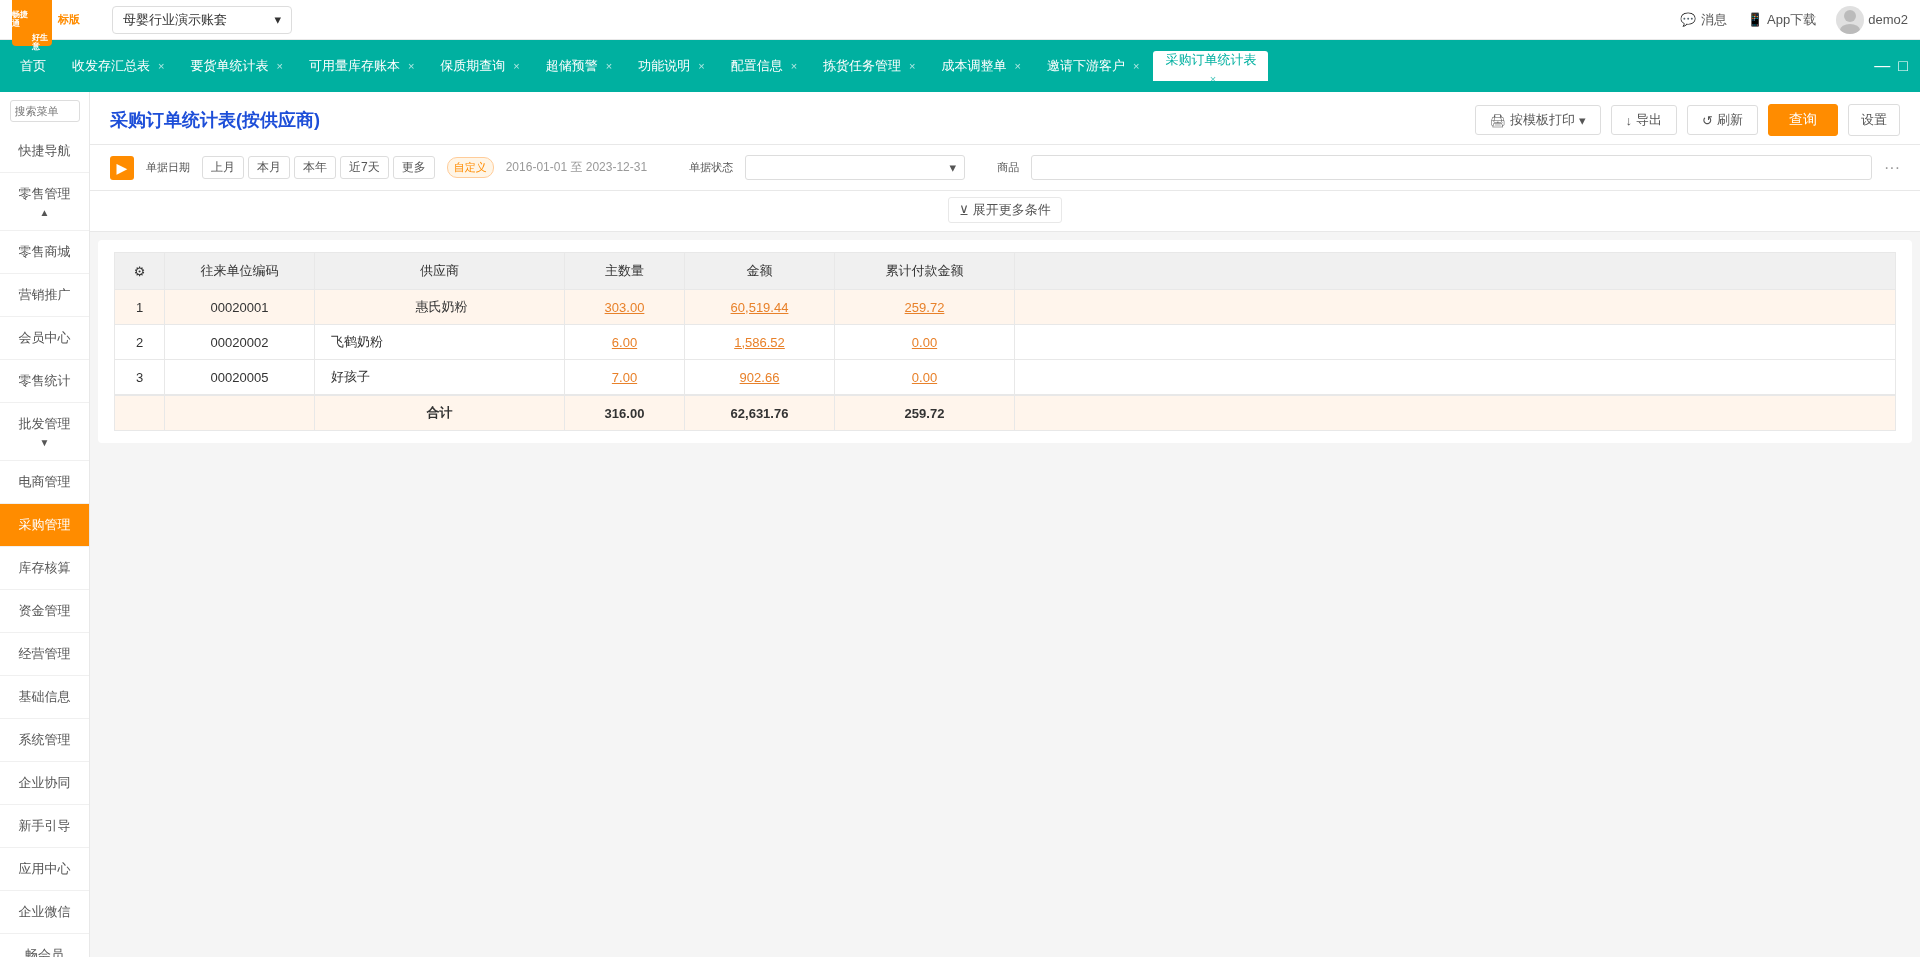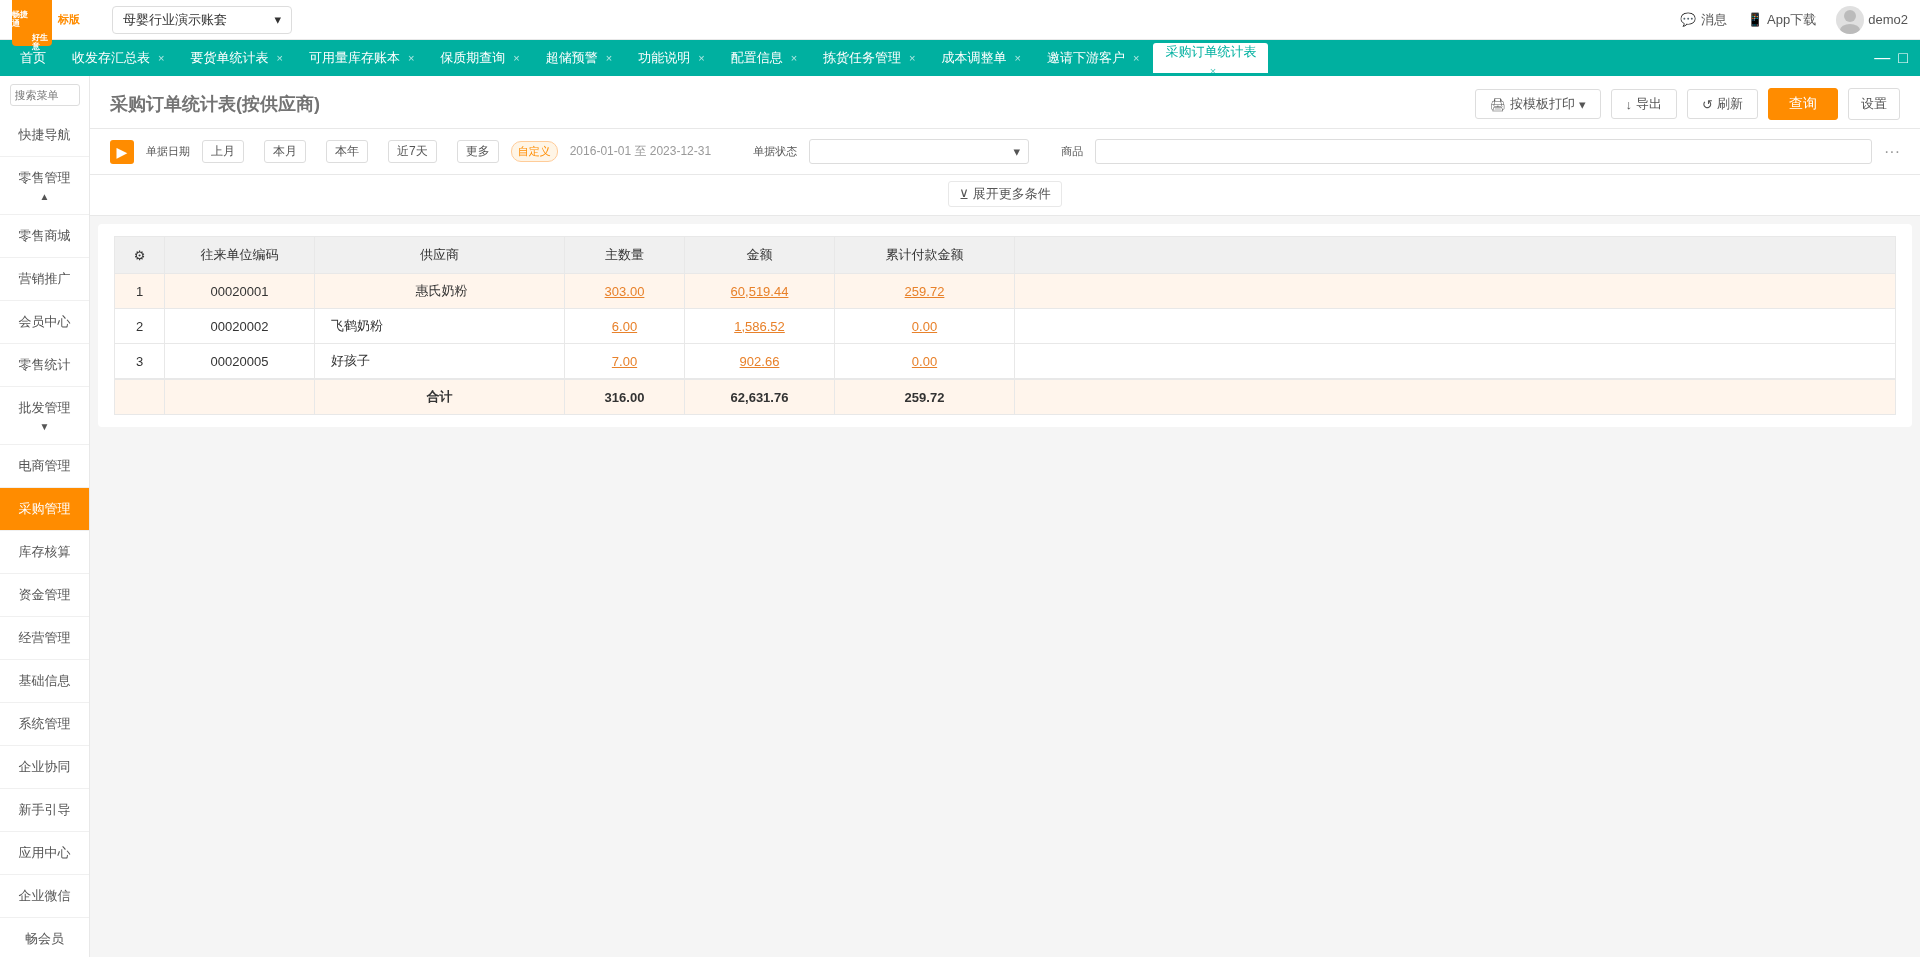--- a/index.html
+++ b/index.html
@@ -10,21 +10,21 @@
     .logo-area { display: flex; align-items: center; gap: 6px; width: 90px; }
     .logo-img { width: 40px; height: 52px; background: #ff8c00; border-radius: 4px; display: flex; align-items: center; justify-content: center; flex-direction: row; }
     .logo-img span { color: #fff; font-size: 9px; font-weight: bold; line-height: 1.2; }
     .logo-label { color: #ff8c00; font-size: 11px; font-weight: bold; }
     .workspace-selector { display: flex; align-items: center; gap: 4px; padding: 4px 10px; border: 1px solid #ddd; border-radius: 4px; cursor: pointer; font-size: 13px; color: #333; min-width: 180px; margin-left: 10px; }
     .top-right { margin-left: auto; display: flex; align-items: center; gap: 20px; }
     .top-right-item { display: flex; align-items: center; gap: 4px; cursor: pointer; color: #555; font-size: 13px; }
     .avatar { width: 28px; height: 28px; border-radius: 50%; background: #e0e0e0; overflow: hidden; display: flex; align-items: center; justify-content: center; }
 
     
-    .nav-tabs { height: 36px; background: #00b0a0; display: flex; align-items: center; padding: 0 8px; gap: 2px; overflow: hidden; }
+    .nav-tabs { height: 52px; background: #00b0a0; display: flex; align-items: center; padding: 0 8px; gap: 2px; overflow: hidden; }
     .nav-tab { height: 30px; padding: 0 12px; display: flex; align-items: center; gap: 4px; cursor: pointer; color: #fff; font-size: 13px; white-space: nowrap; border-radius: 3px; }
     .nav-tab.home { background: transparent; }
     .nav-tab.active { background: #fff; color: #00b0a0; border-radius: 3px 3px 0 0; flex-direction: column; }
     .nav-tab .close-x { font-size: 11px; margin-left: 4px; opacity: 0.7; }
     .nav-tab-close-btn { margin-left: auto; display: flex; align-items: center; gap: 8px; padding-right: 4px; }
     .nav-tab-close-btn span { color: #fff; cursor: pointer; font-size: 16px; }
 
     
     .main-layout { display: flex; height: calc(957px - 40px - 36px); }
 
@@ -33,32 +33,32 @@
     .sidebar-item { padding: 12px 8px; text-align: center; cursor: pointer; color: #555; font-size: 13px; border-bottom: 1px solid #f0f0f0; transition: background 0.2s; display: flex; flex-direction: column; align-items: center; gap: 4px; }
     .sidebar-item.active { background: #ff8c00; color: #fff; }
     .sidebar-search { padding: 8px; display: flex; align-items: center; justify-content: center; }
     .sidebar-search input { width: 70px; padding: 4px; border: 1px solid #ddd; border-radius: 3px; font-size: 11px; }
 
     
     .content-area { flex: 1; padding: 0; background: #f5f5f5; overflow: auto; }
 
     
     .page-header { background: #fff; padding: 12px 20px 8px 20px; display: flex; align-items: center; justify-content: space-between; border-bottom: 1px solid #e8e8e8; }
-    .page-title { font-size: 18px; font-weight: bold; color: #737373; }
+    .page-title { font-size: 18px; font-weight: bold; color: #1d4ed8; }
     .page-actions { display: flex; align-items: center; gap: 10px; }
     .btn { padding: 5px 14px; border-radius: 3px; cursor: pointer; font-size: 13px; border: 1px solid; display: flex; align-items: center; gap: 4px; }
     .btn-default { background: #fff; border-color: #ddd; color: #555; }
     .btn-primary { background: #ff8c00; border-color: #ff8c00; color: #fff; font-size: 14px; padding: 6px 20px; }
     .btn-setting { background: #fff; border-color: #ddd; color: #555; padding: 6px 12px; }
 
     
     .filter-bar { background: #fff; padding: 10px 20px; display: flex; align-items: center; gap: 12px; flex-wrap: wrap; border-bottom: 1px solid #e8e8e8; }
     .filter-toggle-btn { width: 24px; height: 24px; background: #ff8c00; border-radius: 3px; display: flex; align-items: center; justify-content: center; color: #fff; cursor: pointer; font-size: 14px; }
     .filter-label { color: #555; font-size: 11px; white-space: nowrap; }
-    .date-shortcuts { display: flex; gap: 20px; }
+    .date-shortcuts { display: flex; gap: 4px; }
     .date-shortcut { padding: 2px 8px; border: 1px solid #ddd; border-radius: 3px; cursor: pointer; font-size: 12px; color: #555; }
     .date-tag { background: #fff5e6; border: 1px solid #ffcc99; color: #ff8c00; padding: 2px 6px; border-radius: 10px; font-size: 11px; }
     .date-range { color: #999; font-size: 12px; }
     .filter-select { border: 1px solid #ddd; border-radius: 3px; padding: 4px 8px; font-size: 13px; color: #555; background: #fff; min-width: 180px; display: flex; align-items: center; justify-content: space-between; cursor: pointer; }
     .filter-input { border: 1px solid #ddd; border-radius: 3px; padding: 4px 8px; font-size: 13px; color: #555; background: #fff; flex: 1; }
     .filter-dots { color: #999; cursor: pointer; font-size: 16px; }
     .expand-btn { display: flex; align-items: center; gap: 4px; color: #555; cursor: pointer; font-size: 13px; border: 1px solid #e8e8e8; padding: 3px 10px; border-radius: 3px; background: #fff; }
 
     
     .table-container { padding: 12px 16px; background: #fff; margin: 8px; border-radius: 4px; }

